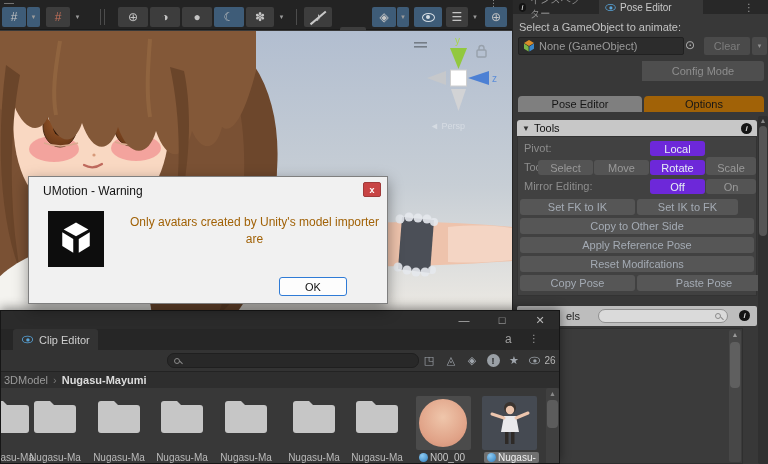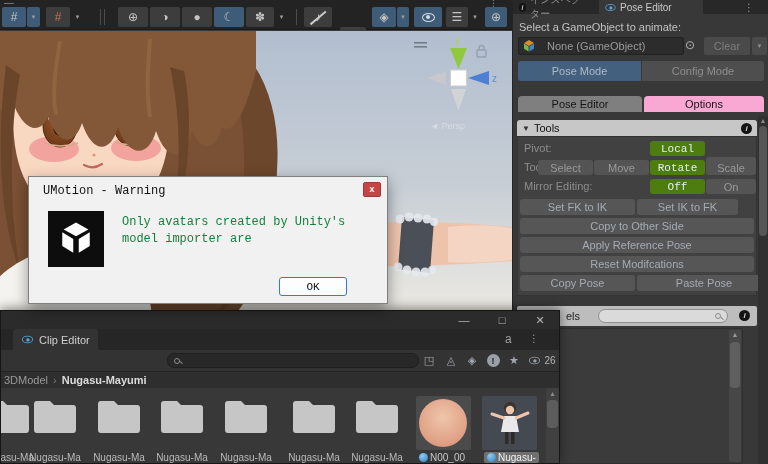--- a/index.html
+++ b/index.html
@@ -20,54 +20,54 @@
   .slashed{position:relative;}
   .slashed::after{content:"";position:absolute;left:4px;right:4px;top:49%;height:1.5px;
     background:#c9c9c9;transform:rotate(-40deg);}
   .tdots{position:absolute;left:489px;top:-2px;color:#8a8a8a;font-size:9px;}
 
   
   .scene{position:absolute;left:0;top:31px;width:512px;height:281px;overflow:hidden;}
 
   
   .dialog{position:absolute;left:28px;top:176px;width:360px;height:128px;background:#f1f1f1;
-    border:1px solid #7f7f7f;box-shadow:0 5px 14px rgba(0,0,0,.4);font-family:Liberation Mono, monospace;}
+    border:1px solid #7f7f7f;box-shadow:0 5px 14px rgba(0,0,0,.4);font-family:Liberation Sans, sans-serif;text-align:center;}
   .dlg-title{position:absolute;left:14px;top:7px;font-size:12px;color:#111;}
   .dlg-close{position:absolute;right:6px;top:5px;width:18px;height:15px;background:#c84444;
     border:1px solid #a03a3a;border-radius:2px;color:#fff;font-size:9px;font-weight:bold;
     display:flex;align-items:center;justify-content:center;}
   .dlg-icon{position:absolute;left:19px;top:34px;width:56px;height:56px;background:#0d0d0d;
     display:flex;align-items:center;justify-content:center;}
-  .dlg-msg{position:absolute;left:93px;top:37px;font-size:12px;color:#15803d;line-height:17px;}
+  .dlg-msg{position:absolute;left:93px;top:37px;font-size:12px;color:#a16207;line-height:17px;}
   .dlg-ok{position:absolute;left:250px;top:100px;width:68px;height:19px;background:#fdfdfd;
     border:1px solid #2f7bd6;border-radius:3px;font-size:11px;color:#111;
     display:flex;align-items:center;justify-content:center;}
 
   
   .rpanel{position:absolute;left:512px;top:0;width:256px;height:464px;background:#383838;border-left:1px solid #242424;}
   .rtabbar{position:absolute;left:0;top:0;width:256px;height:14px;background:#282828;}
   .rtab{position:absolute;top:0;height:14px;display:flex;align-items:center;gap:3px;
     font-size:10px;color:#949494;padding:0 5px;}
   .rtab.active{background:#383838;color:#c9c9c9;}
   .lbl{font-size:11px;color:#c2c2c2;}
   .objfield{position:absolute;left:5px;top:37px;width:166px;height:18px;background:#2c2c2c;
-    border:1px solid #212121;border-radius:2px;display:flex;align-items:center;gap:12px;
+    border:1px solid #212121;border-radius:2px;display:flex;align-items:center;gap:4px;
     padding:0 4px;font-size:11px;color:#9a9a9a;}
   .smbtn{position:absolute;top:37px;height:18px;background:#4a4a4a;border-radius:2px;
     color:#7d7d7d;font-size:11px;display:flex;align-items:center;justify-content:center;}
   .modebtn{position:absolute;top:61px;height:20px;font-size:11px;display:flex;align-items:center;justify-content:center;}
   .subtab{position:absolute;top:96px;height:16px;font-size:11px;color:#161616;
     display:flex;align-items:center;justify-content:center;border-radius:4px 4px 0 0;}
   .toolshdr{position:absolute;left:4px;top:120px;width:240px;height:16px;background:#c7c7c7;
     border-radius:3px 3px 0 0;display:flex;align-items:center;font-size:11px;color:#111;padding:0 5px;gap:4px;}
   .toolsbody{position:absolute;left:4px;top:136px;width:240px;height:160px;background:#414141;border:1px solid #333;}
   .rowlbl{position:absolute;font-size:11px;color:#8d8d8d;}
   .ubtn{position:absolute;height:15px;background:#545454;border-radius:3px;color:#999;
     font-size:11px;display:flex;align-items:center;justify-content:center;}
-  .ubtn.blue{background:#4d7c0f;color:#e6edf5;font-family:Liberation Mono, monospace;}
+  .ubtn.blue{background:#6d28d9;color:#e6edf5;}
   .bigbtn{position:absolute;height:16px;background:#565656;border-radius:3px;color:#a4abb4;
     font-size:11px;display:flex;align-items:center;justify-content:center;}
   .chanhdr{position:absolute;left:4px;top:306px;width:240px;height:20px;background:#bdbdbd;
     border-radius:2px;color:#222;font-size:11px;}
   .chansearch{position:absolute;left:81px;top:3px;width:130px;height:14px;background:#dadada;
     border:1px solid #8f8f8f;border-radius:7px;}
   .chanbody{position:absolute;left:4px;top:328px;width:226px;height:136px;background:#3b3b3b;border:1px solid #2f2f2f;}
   .vscroll{position:absolute;background:#303030;border-radius:2px;}
   .vthumb{position:absolute;left:1px;right:1px;background:#565656;border-radius:4px;}
 
@@ -248,25 +248,24 @@
         <polygon points="6,0 11,3 6,6 1,3" fill="#d98d2b"></polygon>
         <polygon points="1,3.6 5.6,6.4 5.6,11.6 1,8.8" fill="#7ab648"></polygon>
         <polygon points="11,3.6 6.4,6.4 6.4,11.6 11,8.8" fill="#3b87c9"></polygon>
       </svg>
       <span>None (GameObject)</span>
     </div>
     <div class="abs" style="left:172px;top:38px;color:#b0b0b0;font-size:12px">⊙</div>
     <div class="smbtn" style="left:191px;width:46px">Clear</div>
     <div class="smbtn" style="left:239px;width:15px;font-size:6px;color:#909090">▼</div>
 
-    <div class="modebtn" style="left:5px;width:123px;background:#44607f;color:#aeb9c6;border-radius:3px 0 0 3px">Pose Mode</div>
     <div class="modebtn" style="left:129px;width:122px;background:#4e4e4e;color:#8e8e8e;border-radius:0 3px 3px 0">Config Mode</div>
 
     <div class="subtab" style="left:5px;width:124px;background:#7f7f7f">Pose Editor</div>
-    <div class="subtab" style="left:131px;width:120px;background:#f9a8d4">Options</div>
+    <div class="subtab" style="left:131px;width:120px;background:#a16207">Options</div>
 
     <div class="toolshdr">
       <span style="font-size:8px;color:#333">▼</span>
       <span>Tools</span>
       <span class="badge-info" style="margin-left:auto">i</span>
     </div>
 
     <div class="toolsbody">
       <div class="rowlbl" style="left:6px;top:5px">Pivot:</div>
       <div class="ubtn blue" style="left:132px;top:4px;width:55px">Local</div>

